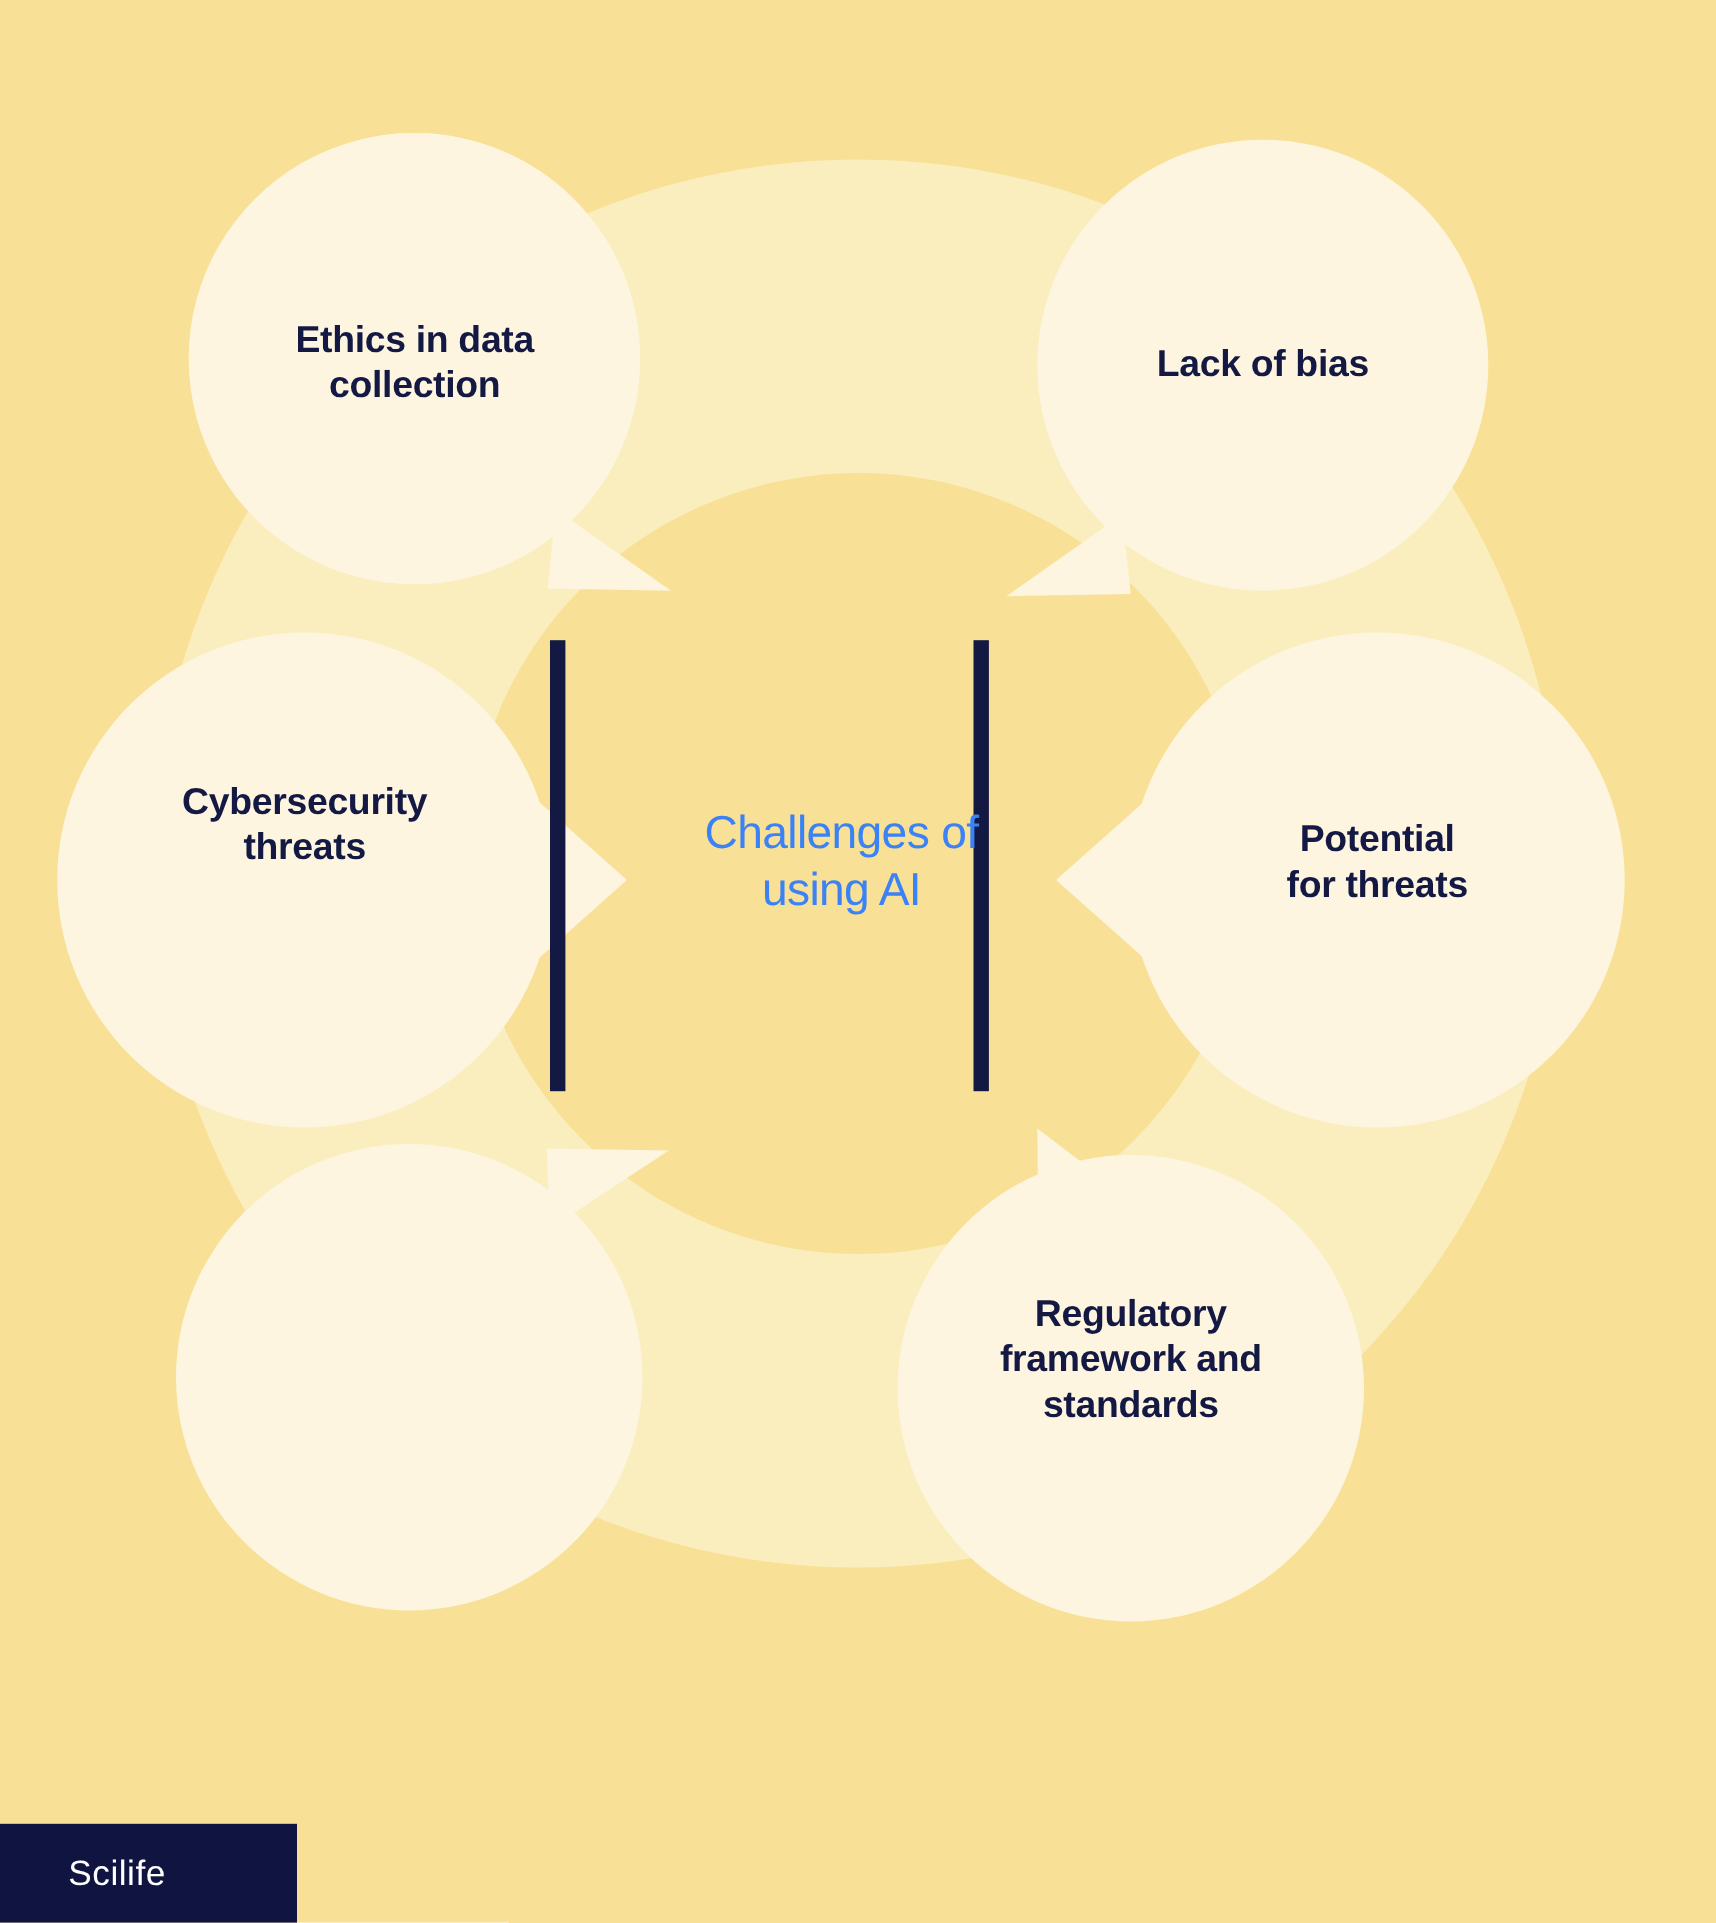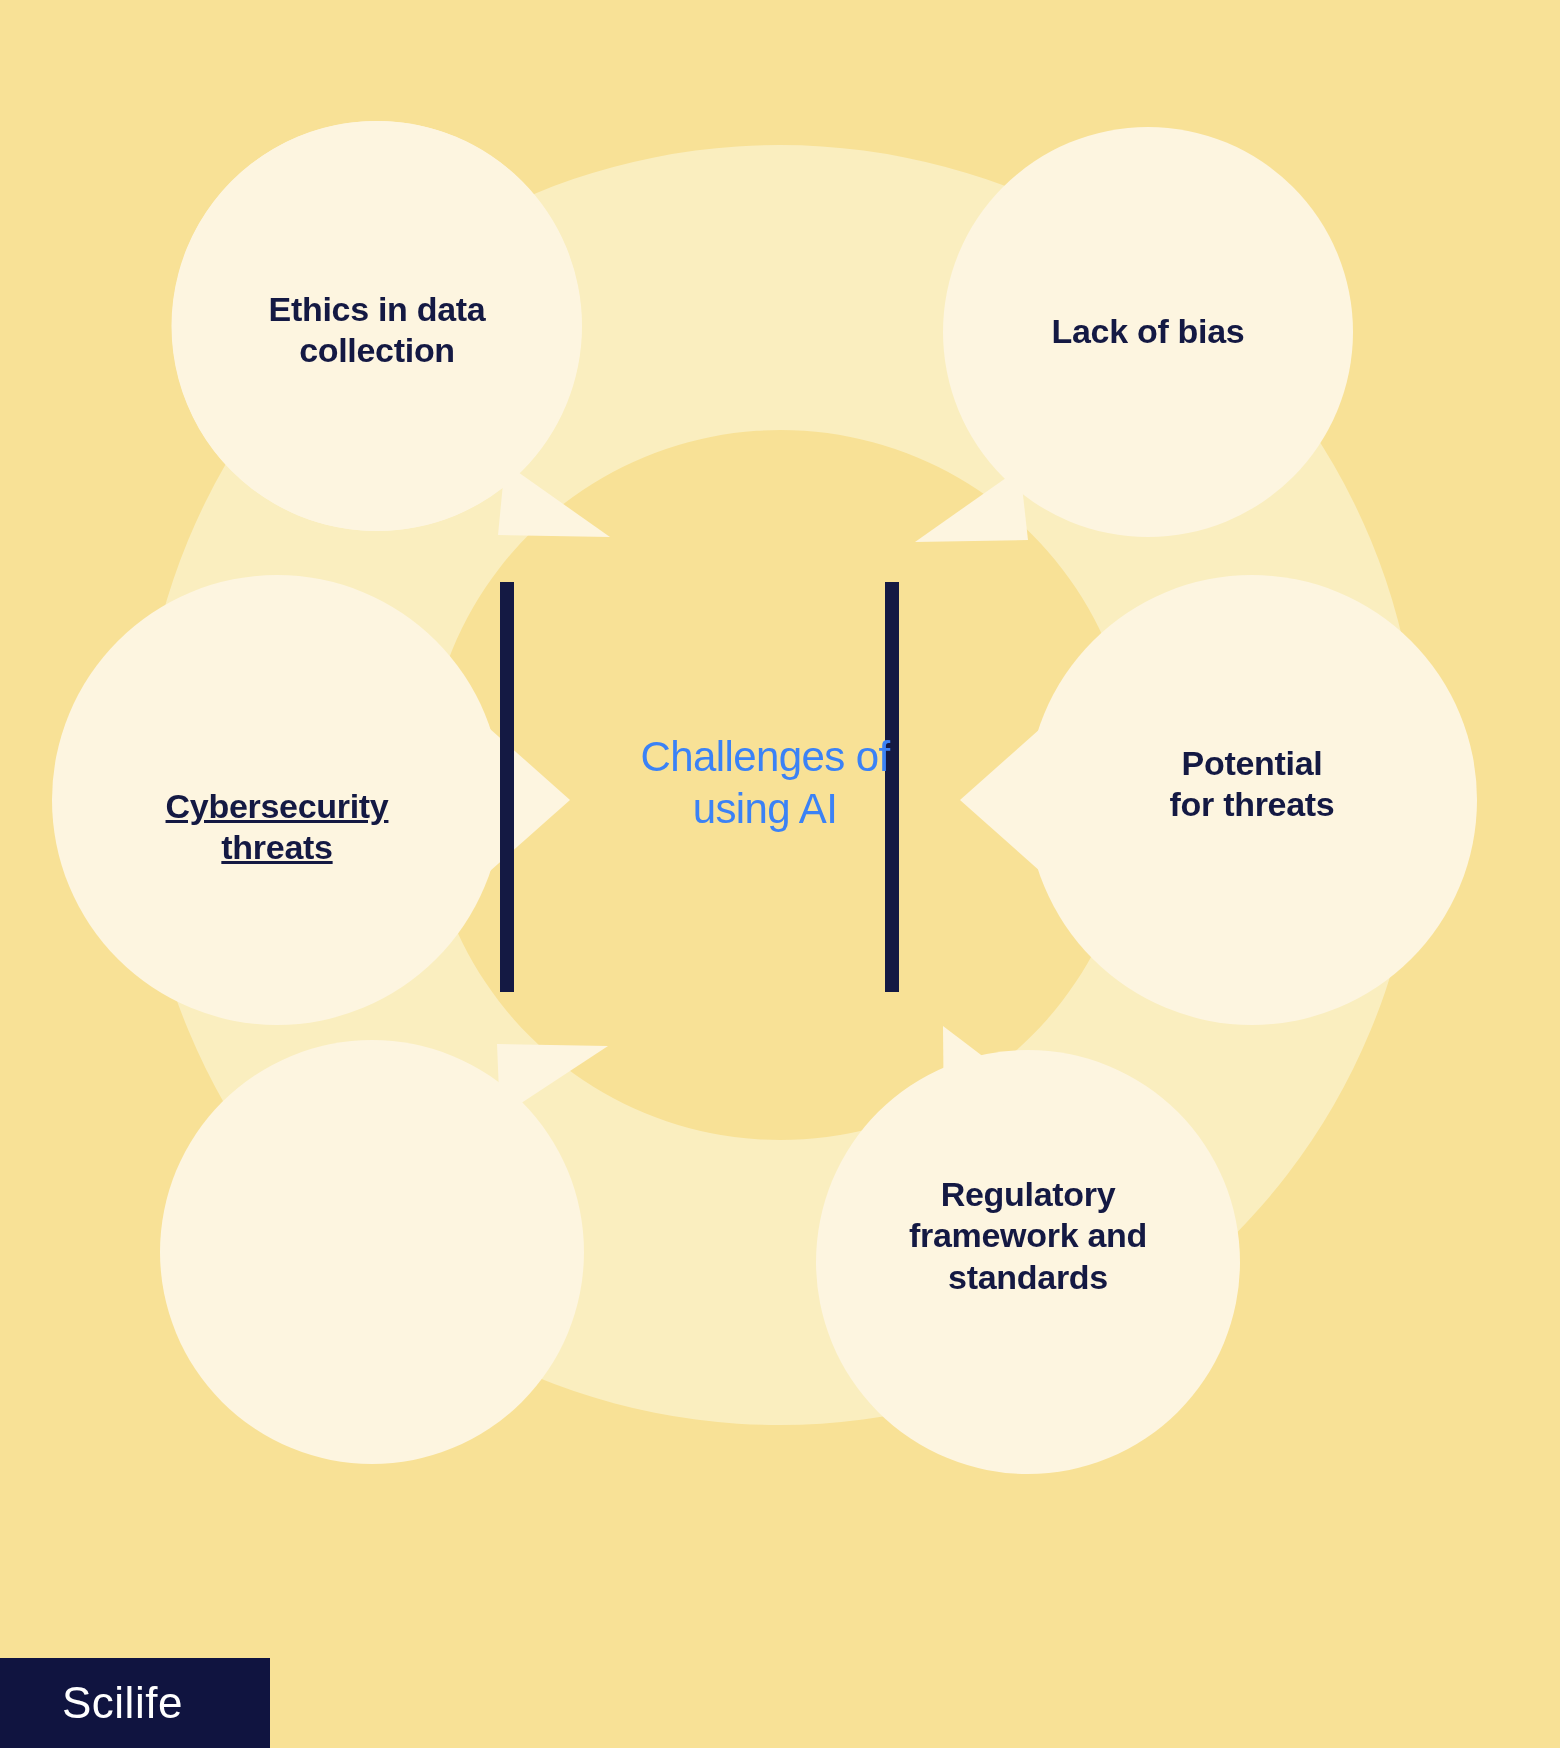--- a/index.html
+++ b/index.html
@@ -56,21 +56,21 @@
     left: 0;
     top: 1658px;
     width: 270px;
     height: 90px;
     background: #101440;
     display: flex;
     align-items: center;
   }
   #logo-text {
     color: #ffffff;
-    font-size: 44px;
+    font-size: 32px;
     font-weight: normal;
     letter-spacing: 0.5px;
     margin-left: 62px;
   }
 </style>
 </head>
 <body>
 
 <div id="stage">
 
@@ -127,21 +127,21 @@
 
     <rect x="500" y="582" width="14" height="410" fill="#141943"></rect>
     <rect x="885" y="582" width="14" height="410" fill="#141943"></rect>
   </svg>
 
   <div class="bubble-label" style="left:192px; top:288px; width:370px; height:84px;">Ethics in data
 collection</div>
 
   <div class="bubble-label" style="left:963px; top:311px; width:370px; height:42px;">Lack of bias</div>
 
-  <div class="bubble-label" style="left:92px; top:785px; width:370px; height:84px;text-decoration:underline;">Cybersecurity
+  <div class="bubble-label" style="left:92px; top:708px; width:370px; height:84px;">Cybersecurity
 threats</div>
 
   <div class="bubble-label" style="left:1067px; top:742px; width:370px; height:84px;">Potential
 for threats</div>
 
 
   <div class="bubble-label" style="left:843px; top:1173px; width:370px; height:126px;">Regulatory
 framework and
 standards</div>
 

